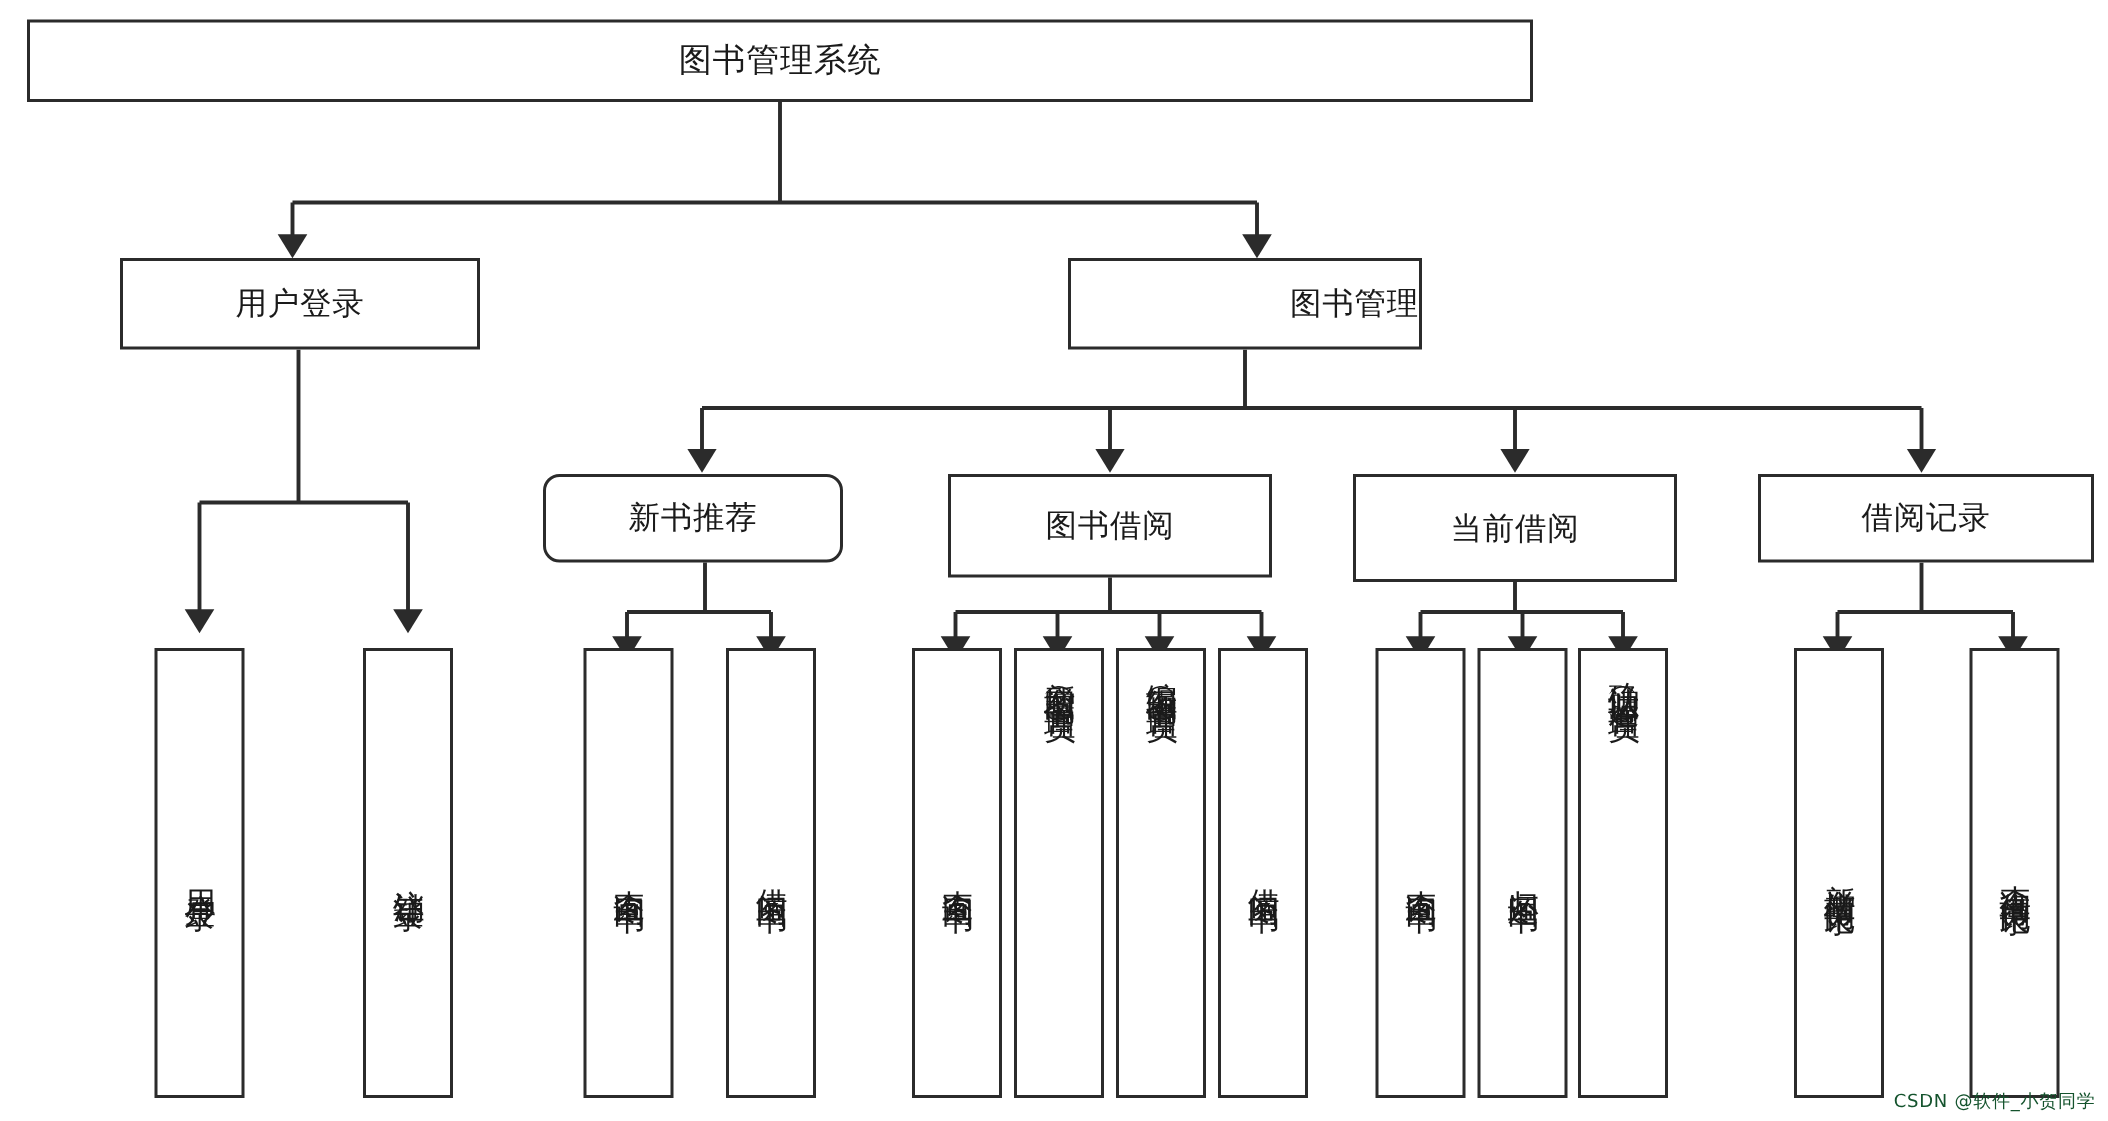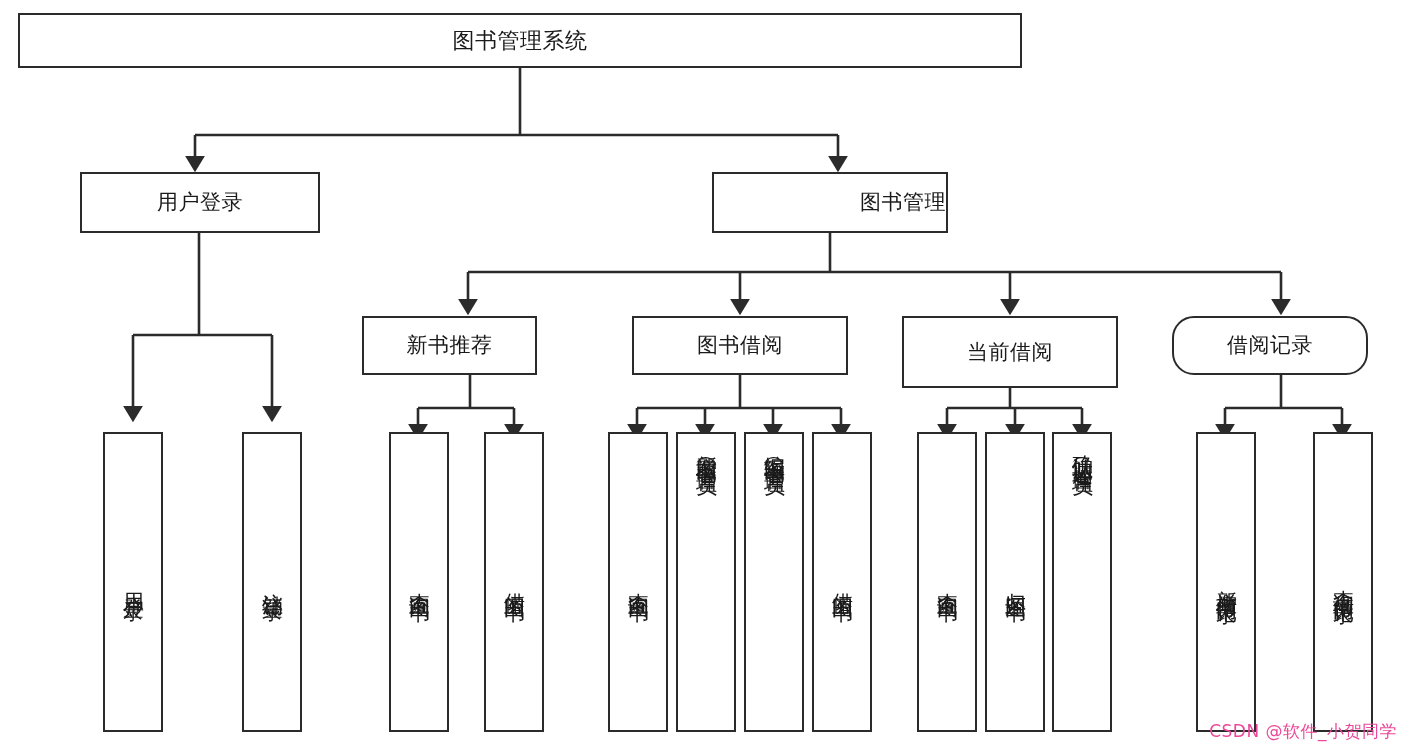--- a/index.html
+++ b/index.html
@@ -58,22 +58,22 @@
     line-height:1;
     white-space:nowrap;
   }
   .node.vert.shortlbl .lbl{ align-self:center; }
   .node.vert.longlbl{ align-items:flex-start; }
   .node.vert.longlbl .lbl{ margin-top:4px; }
   .watermark{
     position:absolute;
     right:8px;
     bottom:4px;
-    font-size:17px;
-    color:#ec4899;
+    font-size:12px;
+    color:#14532d;
     z-index:3;
     white-space:nowrap;
     letter-spacing:0.5px;
   }
 </style>
 </head>
 <body>
 
 <div id="canvas">
 
@@ -131,30 +131,30 @@
     <span class="lbl">图书管理系统</span>
   </div>
 
   <div class="node horiz" style="left:80px; top:172px; width:240px; height:61px;">
     <span class="lbl">用户登录</span>
   </div>
   <div class="node horiz" style="left:712px; top:172px; width:236px; height:61px;justify-content:flex-end;">
     <span class="lbl">图书管理</span>
   </div>
 
-  <div class="node horiz" style="left:362px; top:316px; width:175px; height:59px;">
+  <div class="node horiz" style="left:362px; top:316px; width:200px; height:59px;border-radius:11px;">
     <span class="lbl">新书推荐</span>
   </div>
-  <div class="node horiz" style="left:632px; top:316px; width:216px; height:59px;">
+  <div class="node horiz" style="left:632px; top:316px; width:216px; height:69px;">
     <span class="lbl">图书借阅</span>
   </div>
   <div class="node horiz" style="left:902px; top:316px; width:216px; height:72px;">
     <span class="lbl">当前借阅</span>
   </div>
-  <div class="node horiz" style="left:1172px; top:316px; width:196px; height:59px;border-radius:22px;">
+  <div class="node horiz" style="left:1172px; top:316px; width:224px; height:59px;">
     <span class="lbl">借阅记录</span>
   </div>
 
   <div class="node vert shortlbl" style="left:103px; top:432px; width:60px; height:300px;">
     <span class="lbl">用户登录</span>
   </div>
   <div class="node vert shortlbl" style="left:242px; top:432px; width:60px; height:300px;">
     <span class="lbl">注销登录</span>
   </div>
 

